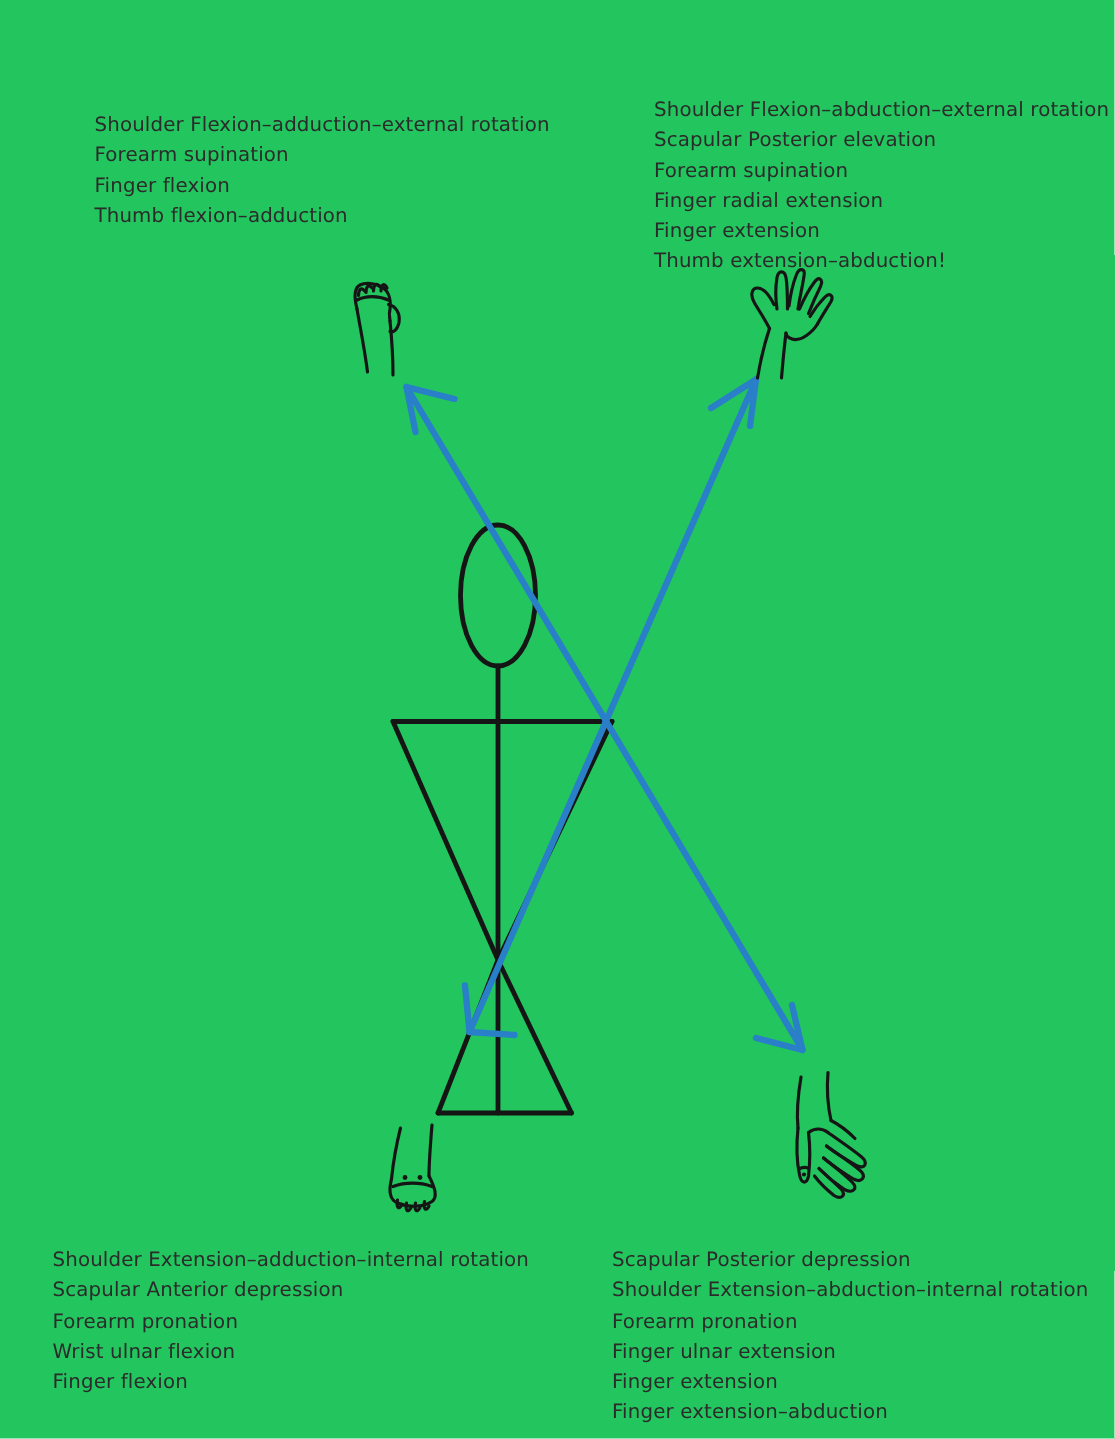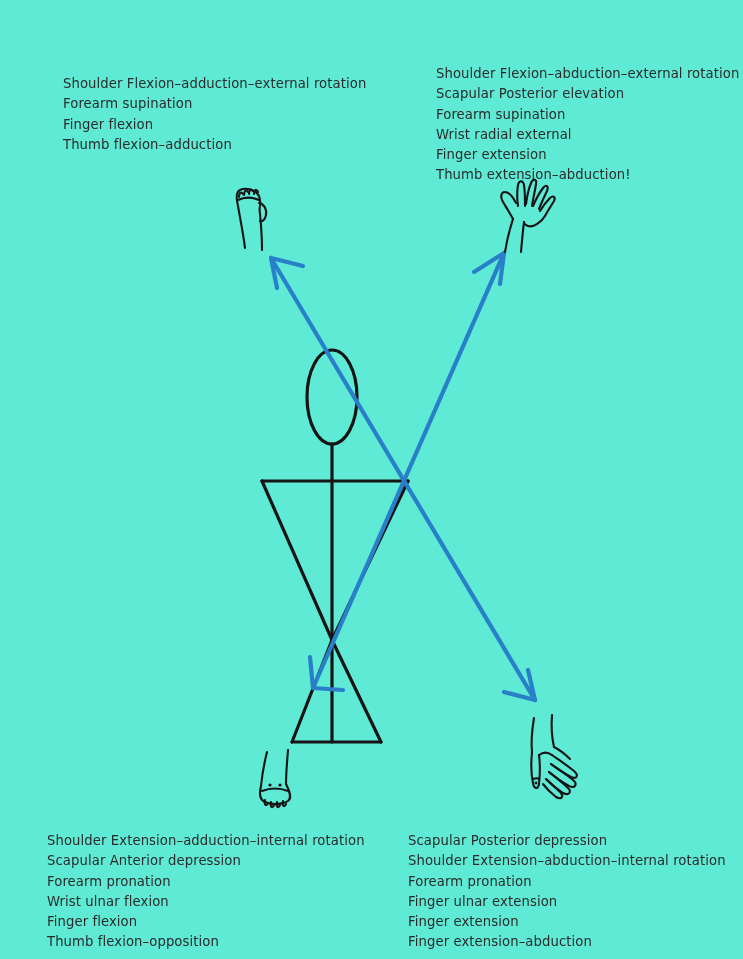--- a/index.html
+++ b/index.html
@@ -8,39 +8,39 @@
     padding: 0;
     background: #ffffff;
   }
   body {
     font-family: "DejaVu Sans", "Liberation Sans", sans-serif;
   }
   #page {
     position: relative;
     width: 743px;
     height: 959px;
-    background: #5eead4;
+    background: #22c55e;
     overflow: hidden;
   }
   .label-block {
     position: absolute;
     color: #2b2b2b;
     font-family: "DejaVu Sans", "Liberation Sans", sans-serif;
     font-size: 13.2px;
     line-height: 20.3px;
     white-space: nowrap;
     letter-spacing: 0.1px;
   }
   .label-line {
     display: block;
     white-space: nowrap;
   }
   #label-top-left  { left: 63px;  top: 74px; }
   #label-top-right { left: 436px; top: 64px; }
-  #label-bottom-left  { left: 47px;  top: 831px; }
+  #label-bottom-left  { left: 35px;  top: 831px; }
   #label-bottom-right { left: 408px; top: 831px; }
 
   #figure-svg {
     position: absolute;
     left: 0;
     top: 0;
     width: 743px;
     height: 959px;
     display: block;
   }
@@ -54,32 +54,31 @@
     <span class="label-line">Shoulder Flexion–adduction–external rotation</span>
     <span class="label-line">Forearm supination</span>
     <span class="label-line">Finger flexion</span>
     <span class="label-line">Thumb flexion–adduction</span>
   </div>
 
   <div class="label-block" id="label-top-right">
     <span class="label-line">Shoulder Flexion–abduction–external rotation</span>
     <span class="label-line">Scapular Posterior elevation</span>
     <span class="label-line">Forearm supination</span>
-    <span class="label-line">Wrist radial external</span>
+    <span class="label-line">Finger radial extension</span>
     <span class="label-line">Finger extension</span>
     <span class="label-line">Thumb extension–abduction!</span>
   </div>
 
   <div class="label-block" id="label-bottom-left">
     <span class="label-line">Shoulder Extension–adduction–internal rotation</span>
     <span class="label-line">Scapular Anterior depression</span>
     <span class="label-line">Forearm pronation</span>
     <span class="label-line">Wrist ulnar flexion</span>
     <span class="label-line">Finger flexion</span>
-    <span class="label-line">Thumb flexion–opposition</span>
   </div>
 
   <div class="label-block" id="label-bottom-right">
     <span class="label-line">Scapular Posterior depression</span>
     <span class="label-line">Shoulder Extension–abduction–internal rotation</span>
     <span class="label-line">Forearm pronation</span>
     <span class="label-line">Finger ulnar extension</span>
     <span class="label-line">Finger extension</span>
     <span class="label-line">Finger extension–abduction</span>
   </div>

